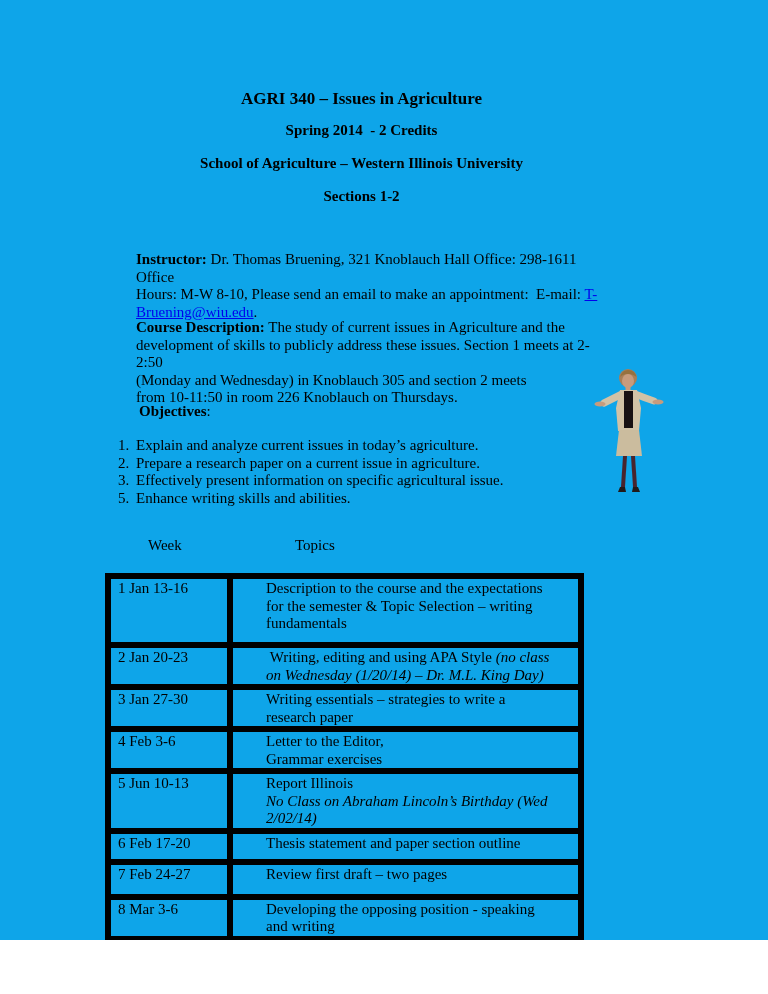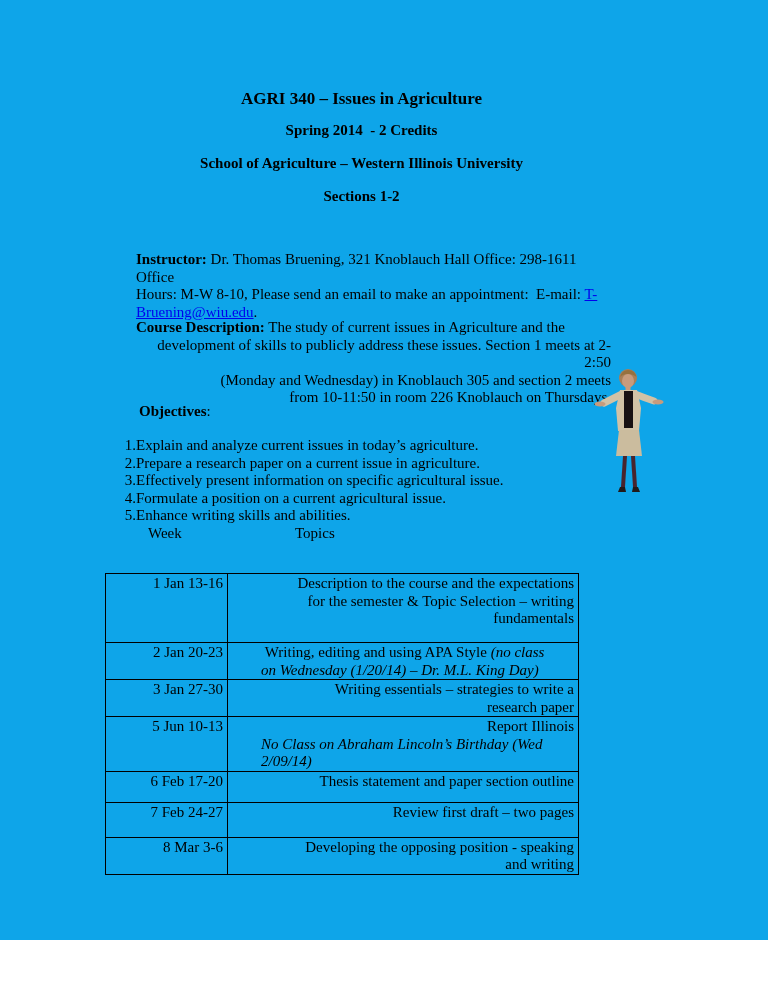--- a/index.html
+++ b/index.html
@@ -5,40 +5,40 @@
   html,body{margin:0;padding:0;background:#ffffff;}
   .page{
     position:relative;
     width:768px;height:940px;
     background:#0ea5e9;
     font-family:"Liberation Serif","DejaVu Serif",serif;
     font-size:15px;line-height:17.5px;color:#000;
     overflow:hidden;
     padding-left:21px;
   }
-  [data-bind]{white-space:pre-wrap;text-align:right;}
+  [data-bind]{white-space:pre-wrap;}
   .hline{position:absolute;left:105px;width:513px;text-align:center;font-weight:bold;}
   .title{top:88px;font-size:17px;line-height:21px;}
   .para{position:absolute;left:136px;width:475px;}
   .ln{min-height:17.5px;}
   b{font-weight:bold;}
   i{font-style:italic;}
   .link{color:#0000EE;text-decoration:underline;cursor:pointer;}
   .heading{position:absolute;left:139px;}
   .olist{position:absolute;left:118px;width:500px;}
   .li .num{display:inline-block;width:18px;}
-  .cols-header{position:absolute;left:105px;top:525px;width:473px;height:18px;text-decoration:underline;}
+  .cols-header{position:absolute;left:105px;top:537px;width:473px;height:18px;text-decoration:underline;}
   .cols-header .wk{position:absolute;left:43px;}
   .cols-header .tp{position:absolute;left:190px;}
   table.sched{
     position:absolute;left:105px;top:573px;width:473px;
     border-collapse:collapse;table-layout:fixed;
   }
   table.sched td{
-    border:1px solid #000000;vertical-align:top;
+    border:6px solid #000000;vertical-align:top;
     padding:1px 4px 0 7px;line-height:17.5px;font-family:Liberation Serif, serif;
   }
   table.sched td.topic{padding-left:33px;}
   .figure{position:absolute;left:590px;top:368px;width:78px;height:128px;}
 </style>
 </head>
 <body>
 
 <div class="page">
 
@@ -59,21 +59,20 @@
     <div class="ln" data-bind="course_description.line3">(Monday and Wednesday) in Knoblauch 305 and section 2 meets</div>
     <div class="ln" data-bind="course_description.line4">from 10-11:50 in room 226 Knoblauch on Thursdays.</div>
   </div>
 
   <div class="heading" style="top:403px"><b data-bind="objectives.label">Objectives</b><span data-bind="objectives.colon">:</span></div>
 
   <div class="olist" style="top:437px">
     <div class="li"><span class="num" data-bind="objectives.items.0.num">1.</span><span data-bind="objectives.items.0.text">Explain and analyze current issues in today’s agriculture.</span></div>
     <div class="li"><span class="num" data-bind="objectives.items.1.num">2.</span><span data-bind="objectives.items.1.text">Prepare a research paper on a current issue in agriculture.</span></div>
     <div class="li"><span class="num" data-bind="objectives.items.2.num">3.</span><span data-bind="objectives.items.2.text">Effectively present information on specific agricultural issue.</span></div>
-    <div class="li"><span class="num" data-bind="objectives.items.3.num">4.</span><span data-bind="objectives.items.3.text">Formulate a position on a current agricultural issue.</span></div>
     <div class="li"><span class="num" data-bind="objectives.items.4.num">5.</span><span data-bind="objectives.items.4.text">Enhance writing skills and abilities.</span></div>
   </div>
 
   <div class="cols-header">
     <span class="wk" data-bind="schedule.col1_header">Week</span>
     <span class="tp" data-bind="schedule.col2_header">Topics</span>
   </div>
 
   <table class="sched">
     <colgroup>
@@ -96,26 +95,33 @@
         <div class="ln"><i data-bind="schedule.rows.1.topic.line2_italic">on Wednesday (1/20/14) – Dr. M.L. King Day)</i></div>
       </td>
     </tr>
     <tr style="height:35px">
       <td class="week" data-bind="schedule.rows.2.week">3 Jan 27-30</td>
       <td class="topic">
         <div class="ln" data-bind="schedule.rows.2.topic.line1">Writing essentials – strategies to write a</div>
         <div class="ln" data-bind="schedule.rows.2.topic.line2">research paper</div>
       </td>
     </tr>
+    <tr style="height:35px">
+      <td class="week" data-bind="schedule.rows.3.week">4 Feb 3-6</td>
+      <td class="topic">
+        <div class="ln" data-bind="schedule.rows.3.topic.line1">Letter to the Editor,</div>
+        <div class="ln" data-bind="schedule.rows.3.topic.line2">Grammar exercises</div>
+      </td>
+    </tr>
     <tr style="height:52px">
       <td class="week" data-bind="schedule.rows.4.week">5 Jun 10-13</td>
       <td class="topic">
         <div class="ln" data-bind="schedule.rows.4.topic.line1">Report Illinois</div>
         <div class="ln"><i data-bind="schedule.rows.4.topic.line2_italic">No Class on Abraham Lincoln’s Birthday (Wed</i></div>
-        <div class="ln"><i data-bind="schedule.rows.4.topic.line3_italic">2/09/14)</i></div>
+        <div class="ln"><i data-bind="schedule.rows.4.topic.line3_italic">2/02/14)</i></div>
       </td>
     </tr>
     <tr style="height:31px">
       <td class="week" data-bind="schedule.rows.5.week">6 Feb 17-20</td>
       <td class="topic">
         <div class="ln" data-bind="schedule.rows.5.topic.line1">Thesis statement and paper section outline</div>
       </td>
     </tr>
     <tr style="height:35px">
       <td class="week" data-bind="schedule.rows.6.week">7 Feb 24-27</td>

